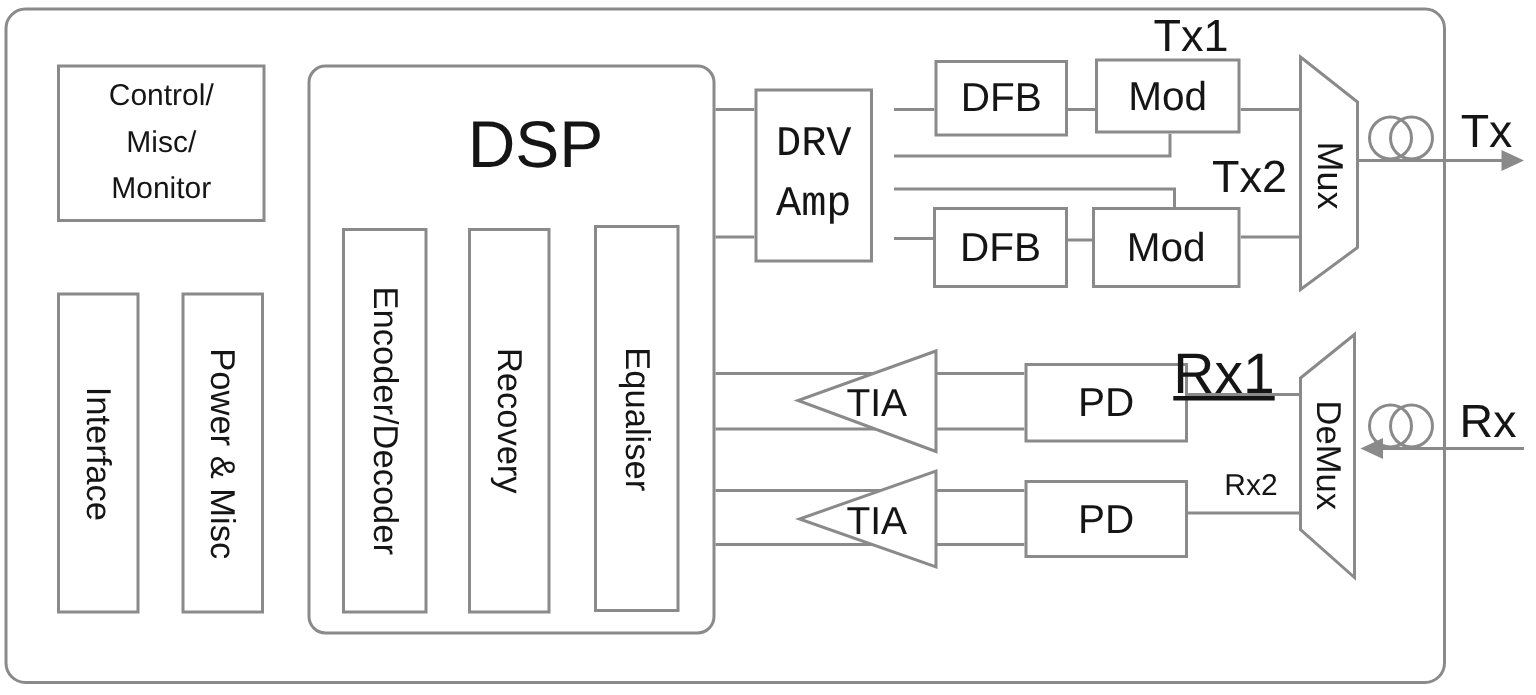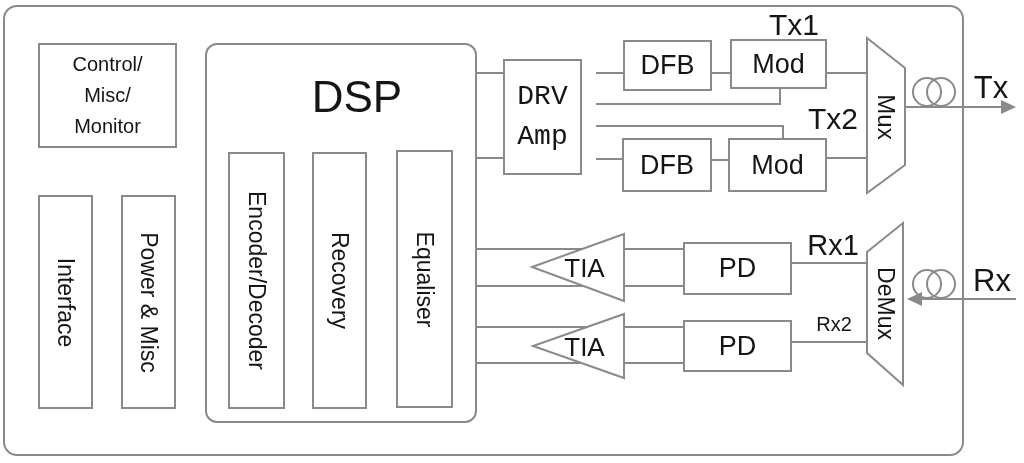--- a/index.html
+++ b/index.html
@@ -32,21 +32,21 @@
   .dfb2-box{left:622px;top:138px;width:90px;height:54px;font-size:27px;}
   .mod2-box{left:728px;top:138px;width:99px;height:54px;font-size:27px;}
   .pd1-box{left:683px;top:242px;width:109px;height:53px;font-size:27px;}
   .pd2-box{left:683px;top:320px;width:109px;height:52px;font-size:27px;}
   .mux-label{left:866px;top:68px;width:40px;height:97px;font-size:24px;}
   .demux-label{left:865px;top:243px;width:40px;height:120px;font-size:23px;}
   .tia1-label{left:545px;top:253px;width:79px;font-size:26px;}
   .tia2-label{left:545px;top:332px;width:79px;font-size:26px;}
   .tx1-label{left:734px;top:8px;width:120px;font-size:30px;}
   .tx2-label{left:773px;top:102px;width:120px;font-size:30px;}
-  .rx1-label{left:773px;top:229px;width:120px;font-size:29px;}
+  .rx1-label{left:756px;top:229px;width:120px;font-size:38px;text-decoration:underline;}
   .rx2-label{left:774px;top:313px;width:120px;font-size:20px;}
   .tx-label{left:931px;top:70px;width:120px;font-size:31px;}
   .rx-label{left:932px;top:263px;width:120px;font-size:31px;}
 </style>
 </head>
 <body>
 
 <div class="canvas">
 
   <svg class="svg-layer" viewBox="0 0 1024 463" xmlns="http://www.w3.org/2000/svg">

